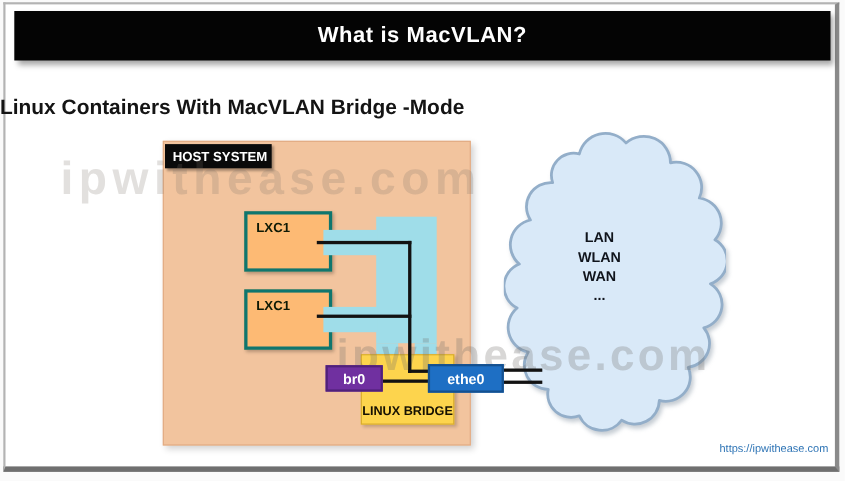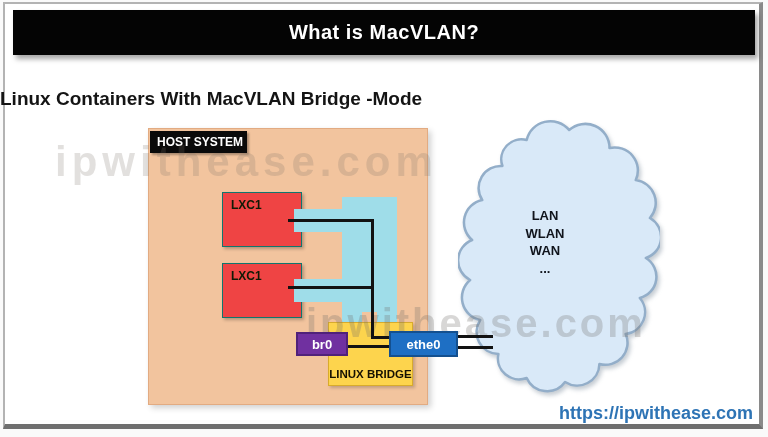--- a/index.html
+++ b/index.html
@@ -30,22 +30,22 @@
   
   .host-box { position:absolute; left:148px; top:128px; width:280px; height:277px;
               background:#f2c49e; border:1px solid #e2ab82;
               box-shadow:3px 3px 6px rgba(0,0,0,0.18); z-index:1; }
   .host-label { position:absolute; left:150px; top:131px; width:97px; height:22px;
                 background:#0a0a0a; color:#ffffff; font-size:12px; font-weight:bold;
                 display:flex; align-items:center; padding-left:7px; z-index:2;
                 box-shadow:2px 2px 2px rgba(0,0,0,0.3); }
 
   
-  .lxc { position:absolute; width:80px; height:55px; background:#ef4444;
-         border:1px solid #0f766e; box-shadow:2px 2px 3px rgba(0,0,0,0.25);
+  .lxc { position:absolute; width:80px; height:55px; background:#fdba74;
+         border:3px solid #0f766e; box-shadow:2px 2px 3px rgba(0,0,0,0.25);
          color:#0f1a05; font-size:12px; font-weight:bold; padding:5px 0 0 8px; z-index:2; }
   .lxc-a { left:222px; top:192px; }
   .lxc-b { left:222px; top:263px; }
 
   
   .cy { position:absolute; background:#9fdde9; z-index:3; }
   .cy-trunk { left:342px; top:197px; width:55px; height:115px; }
   .cy-arm1  { left:294px; top:209px; width:49px; height:23px; }
   .cy-arm2  { left:294px; top:279px; width:49px; height:23px; }
   .cy-leg1  { left:342px; top:312px; width:20px; height:12px; }
@@ -79,21 +79,21 @@
          color:#ffffff; font-size:13px; font-weight:bold; }
 
   
   .cloud-svg { position:absolute; left:458px; top:110px; width:202px; height:290px;
                z-index:3; filter:drop-shadow(2px 3px 2px rgba(90,110,130,0.35)); }
   .cloud-text { position:absolute; left:494px; top:207px; width:102px; z-index:6;
                 text-align:center; color:#10141c; font-size:13px; font-weight:bold;
                 line-height:17.5px; }
 
   .footer-url { position:absolute; right:15px; top:403px; z-index:6;
-                color:#2e74b5; font-size:18px; font-weight:bold; }
+                color:#2e74b5; font-size:10px; font-weight:normal; }
   a.footer-url { text-decoration:none; }
 </style>
 </head>
 <body>
 
 <div id="canvas">
 
   <div class="frame"></div>
 
   <div class="banner">

